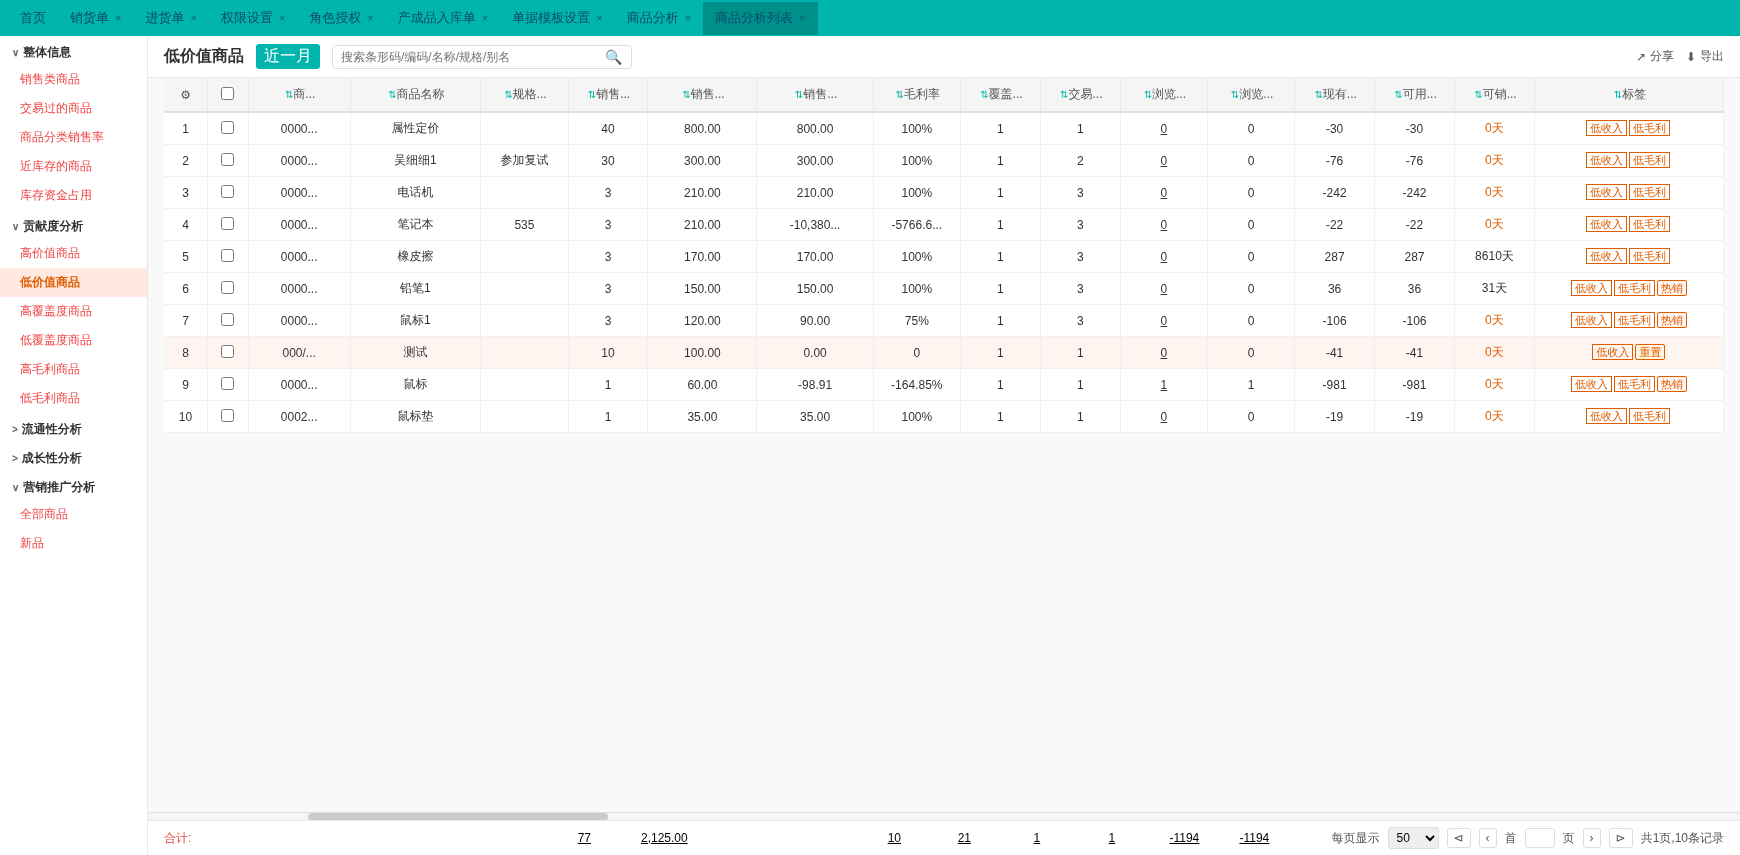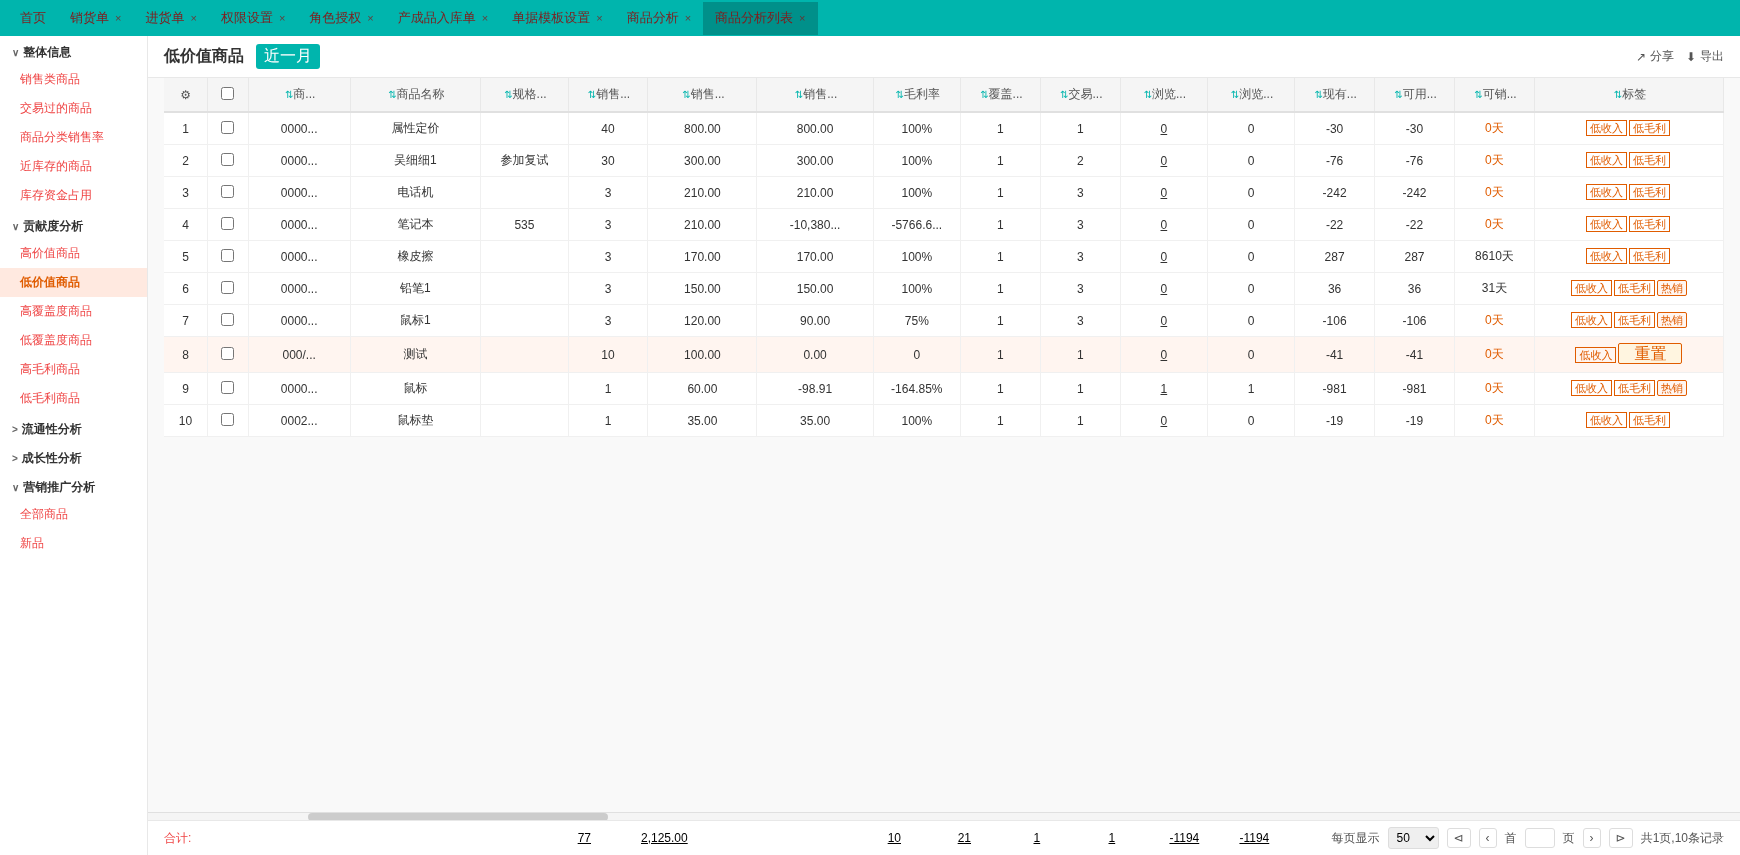--- a/index.html
+++ b/index.html
@@ -8,21 +8,21 @@
     
     .top-nav {
       background: #00b5ad;
       display: flex;
       align-items: center;
       height: 36px;
       padding: 0 8px;
       flex-shrink: 0;
     }
     .top-nav .nav-item {
-      color: #7f1d1d;
+      color: #0c4a6e;
       padding: 0 12px;
       height: 33px;
       display: flex;
       align-items: center;
       cursor: pointer;
       font-size: 13px;
       white-space: nowrap;
     }
     .top-nav .nav-item.active { background: rgba(0,0,0,0.2); }
     .top-nav .nav-item .close-x { margin-left: 6px; font-size: 11px; opacity: 0.8; }
@@ -173,21 +173,21 @@
       color: #333;
       font-size: 12px;
       overflow: hidden;
       text-overflow: ellipsis;
       white-space: nowrap;
     }
     tr.highlighted td { background: #fff5f0; }
 
     .tag-low-income { color: #e05c00; border: 1px solid #e05c00; border-radius: 0; padding: 1px 3px; font-size: 11px; margin-right: 2px; }
     .tag-hot { color: #e05c00; border: 1px solid #e05c00; border-radius: 2px; padding: 1px 3px; font-size: 11px; background: #fff5f0; }
-    .tag-orange { color: #e05c00; background: #fff5e0; border: 1px solid #e05c00; border-radius: 2px; padding: 1px 15px; font-size: 16px; }
+    .tag-orange { color: #e05c00; background: #fff5e0; border: 1px solid #e05c00; border-radius: 2px; padding: 1px 3px; font-size: 11px; }
     .days-zero { color: #e05c00; }
     .days-normal { color: #333; }
 
     .underline-link { text-decoration: underline; color: #333; cursor: pointer; }
 
     
     .footer-bar {
       background: #fff;
       border-top: 1px solid #e8e8e8;
       padding: 6px 16px;
@@ -278,20 +278,24 @@
       <div class="sidebar-group-title"><span class="arrow">&gt;</span>成长性分析</div>
       <div class="sidebar-group-title"><span class="arrow">∨</span>营销推广分析</div>
       <div class="sidebar-item">全部商品</div>
       <div class="sidebar-item">新品</div>
     </div>
 
   <div class="content-area">
     <div class="content-header">
       <span class="page-title">低价值商品</span>
       <button class="tag-btn">近一月</button>
+      <div class="search-box">
+        <input type="text" placeholder="搜索条形码/编码/名称/规格/别名" style="">
+        <span class="search-icon">🔍</span>
+      </div>
       <div class="header-actions">
         <div class="header-action-btn">
           <span>↗</span>
           <span>分享</span>
         </div>
         <div class="header-action-btn">
           <span>⬇</span>
           <span>导出</span>
         </div>
       </div>

